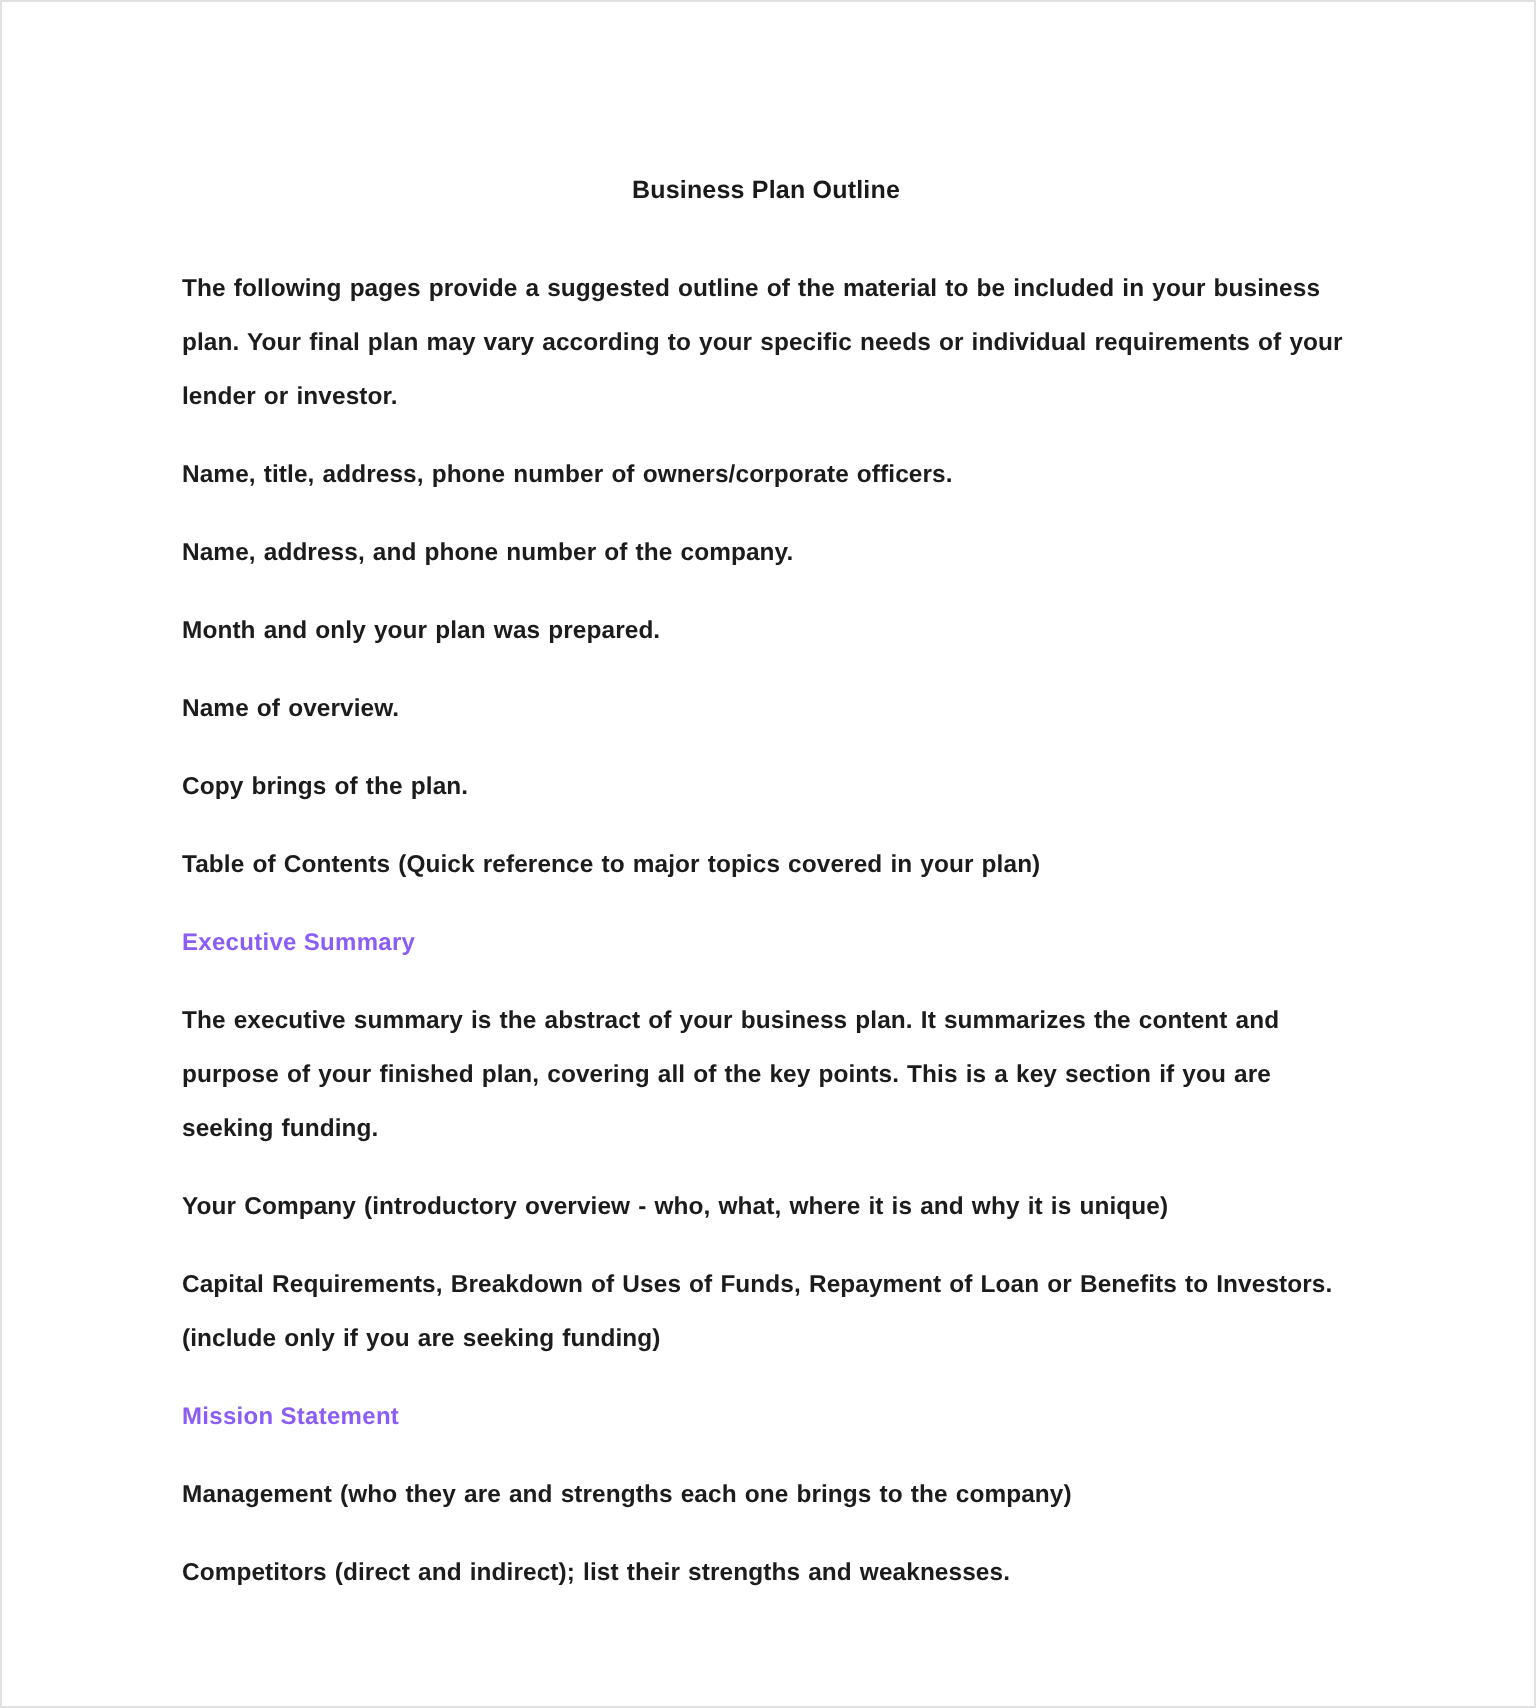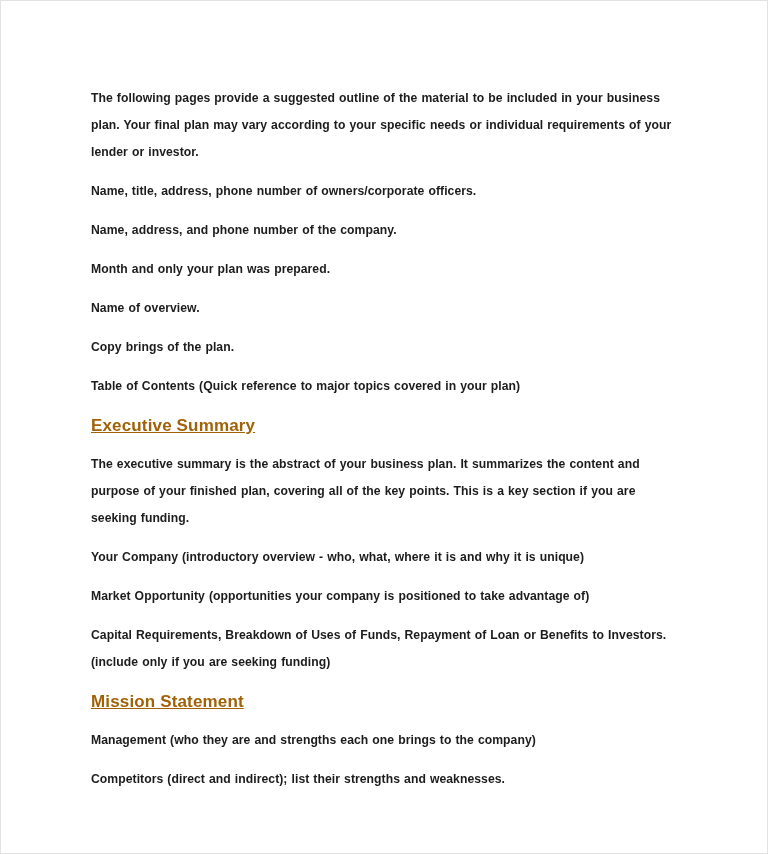--- a/index.html
+++ b/index.html
@@ -45,49 +45,48 @@
     padding: 0;
     text-align: left;
     letter-spacing: 0.05px;
     word-spacing: 0.6px;
   }
   .para.tight {
     max-width: 583px;
     font-weight: bold;
   }
   .heading {
-    font-size: 17px;
+    font-size: 12px;
     font-weight: bold;
-    color: #a16207;
+    color: #8b5cf6;
     line-height: 27px;
     margin: 0 0 12px 0;
     padding: 0;
     letter-spacing: 0.15px;
-    text-decoration: underline;
   }
   .spacer-before {
     margin-top: 12px;
   }
 </style>
 </head>
 <body>
 
 <div class="page">
   <div class="page-body">
+    <h1 class="doc-title">Business Plan Outline</h1>
     <div id="blocks">
         <p class="para tight">The following pages provide a suggested outline of the material to be included in your business plan. Your final plan may vary according to your specific needs or individual requirements of your lender or investor.</p>
         <p class="para tight">Name, title, address, phone number of owners/corporate officers.</p>
         <p class="para tight">Name, address, and phone number of the company.</p>
         <p class="para tight">Month and only your plan was prepared.</p>
         <p class="para tight">Name of overview.</p>
         <p class="para tight">Copy brings of the plan.</p>
         <p class="para tight">Table of Contents (Quick reference to major topics covered in your plan)</p>
         <h2 class="heading spacer-before">Executive Summary</h2>
         <p class="para tight">The executive summary is the abstract of your business plan. It summarizes the content and purpose of your finished plan, covering all of the key points. This is a key section if you are seeking funding.</p>
         <p class="para tight">Your Company (introductory overview - who, what, where it is and why it is unique)</p>
-        <p class="para tight">Market Opportunity (opportunities your company is positioned to take advantage of)</p>
         <p class="para tight">Capital Requirements, Breakdown of Uses of Funds, Repayment of Loan or Benefits to Investors. (include only if you are seeking funding)</p>
         <h2 class="heading spacer-before">Mission Statement</h2>
         <p class="para tight">Management (who they are and strengths each one brings to the company)</p>
         <p class="para tight">Competitors (direct and indirect); list their strengths and weaknesses.</p>
       </div>
   </div>
 </div>
 
 </body></html>

